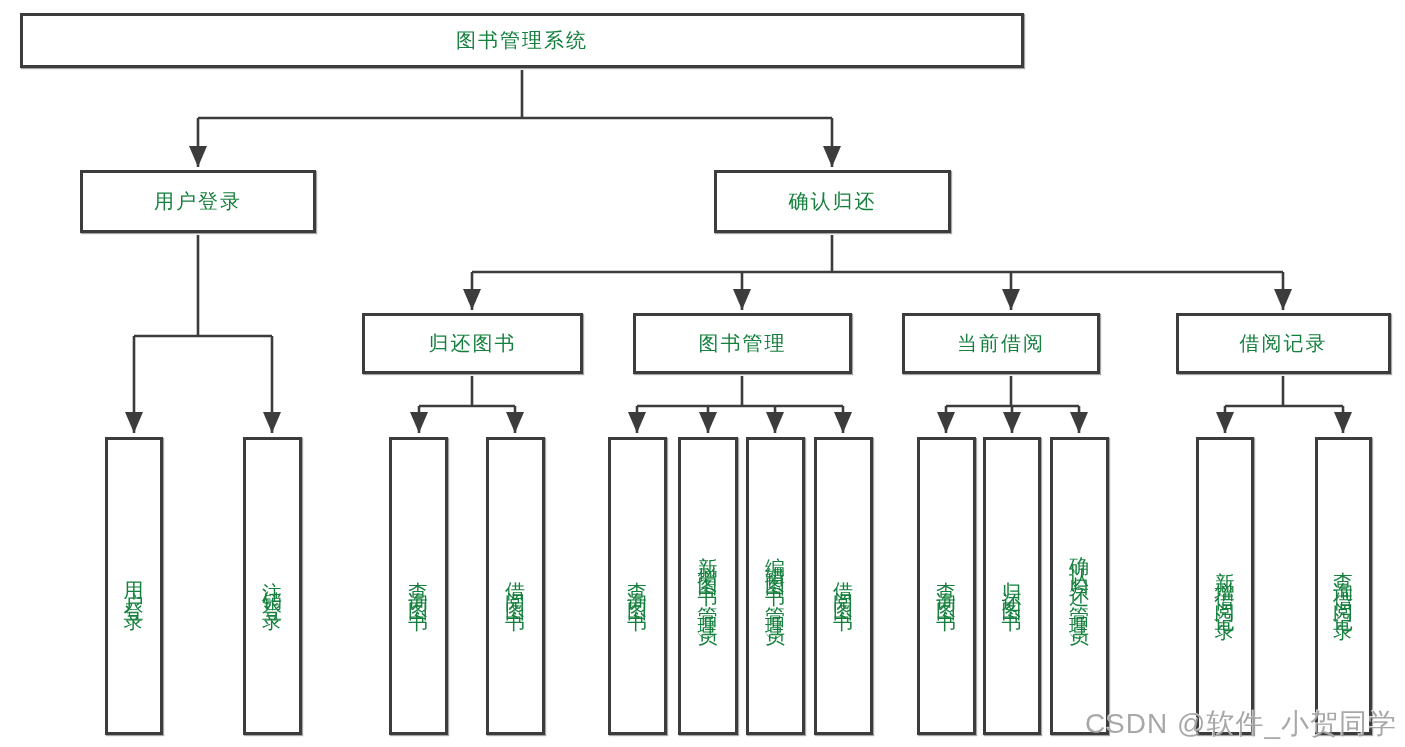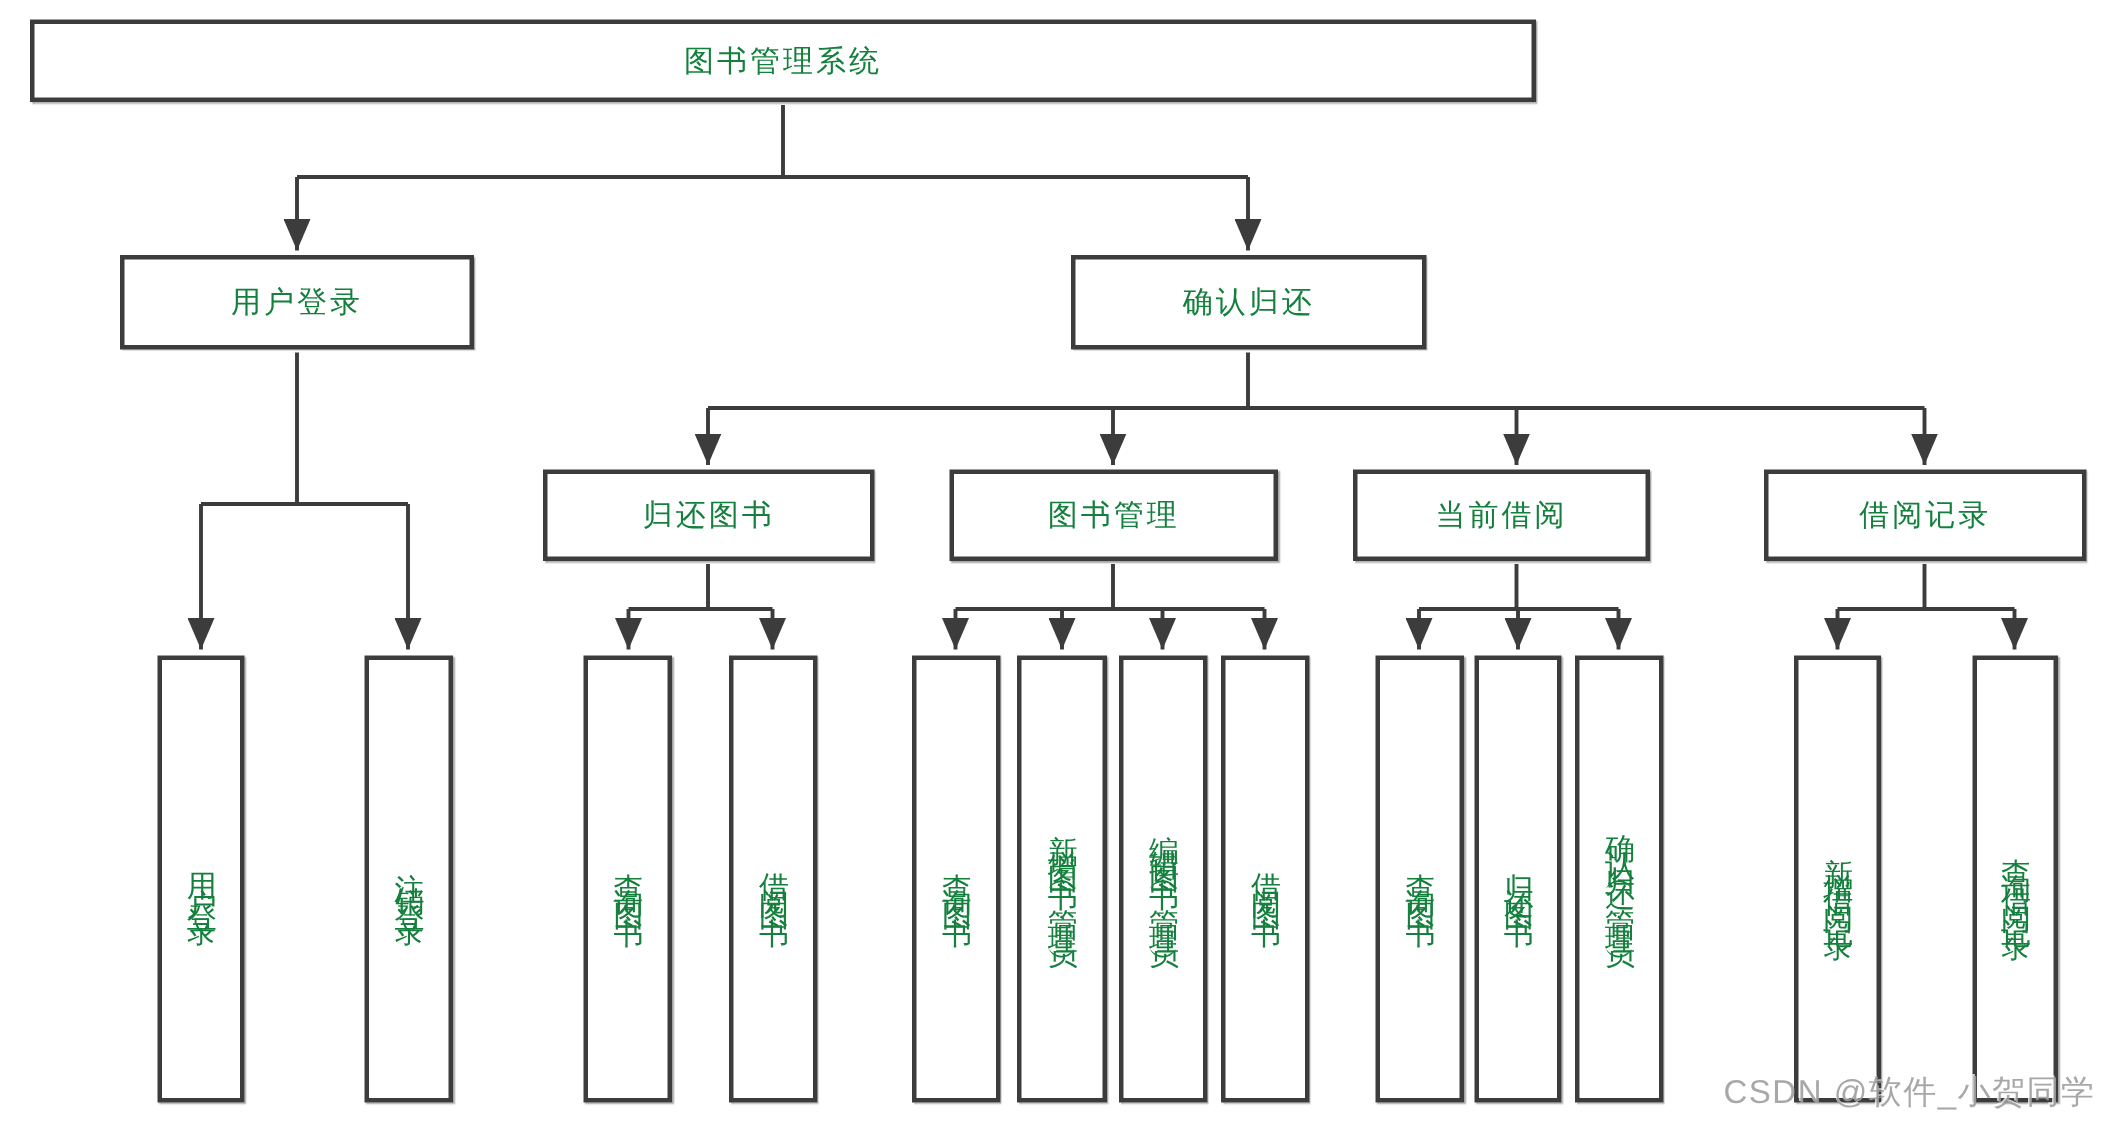--- a/index.html
+++ b/index.html
@@ -29,21 +29,21 @@
   .box.v {
     writing-mode:vertical-rl;
     letter-spacing:10px;
     line-height:1;
     white-space:normal;
   }
   #watermark {
     position:absolute;
     right:8px;
     bottom:4px;
-    font-size:22px;
+    font-size:28px;
     color:rgba(158,158,158,0.9);
     text-shadow:-1px -1px 0 rgba(255,255,255,0.75);
     letter-spacing:1px;
     z-index:3;
   }
 </style>
 </head>
 <body>
 
 <div id="canvas">

